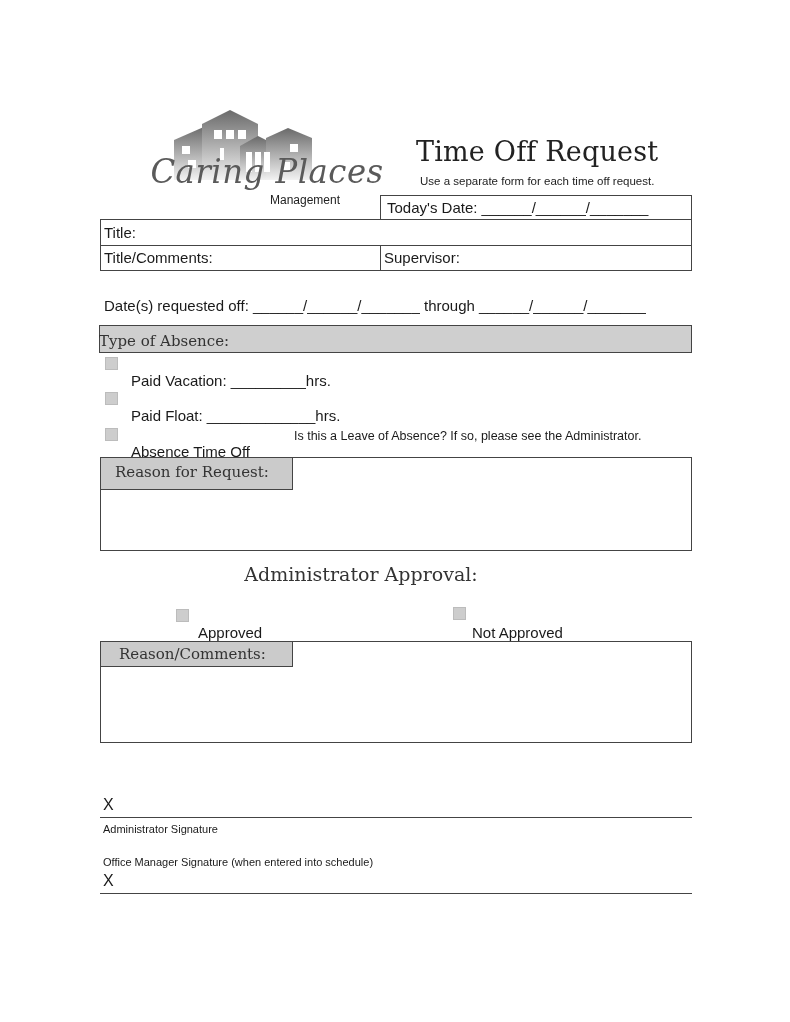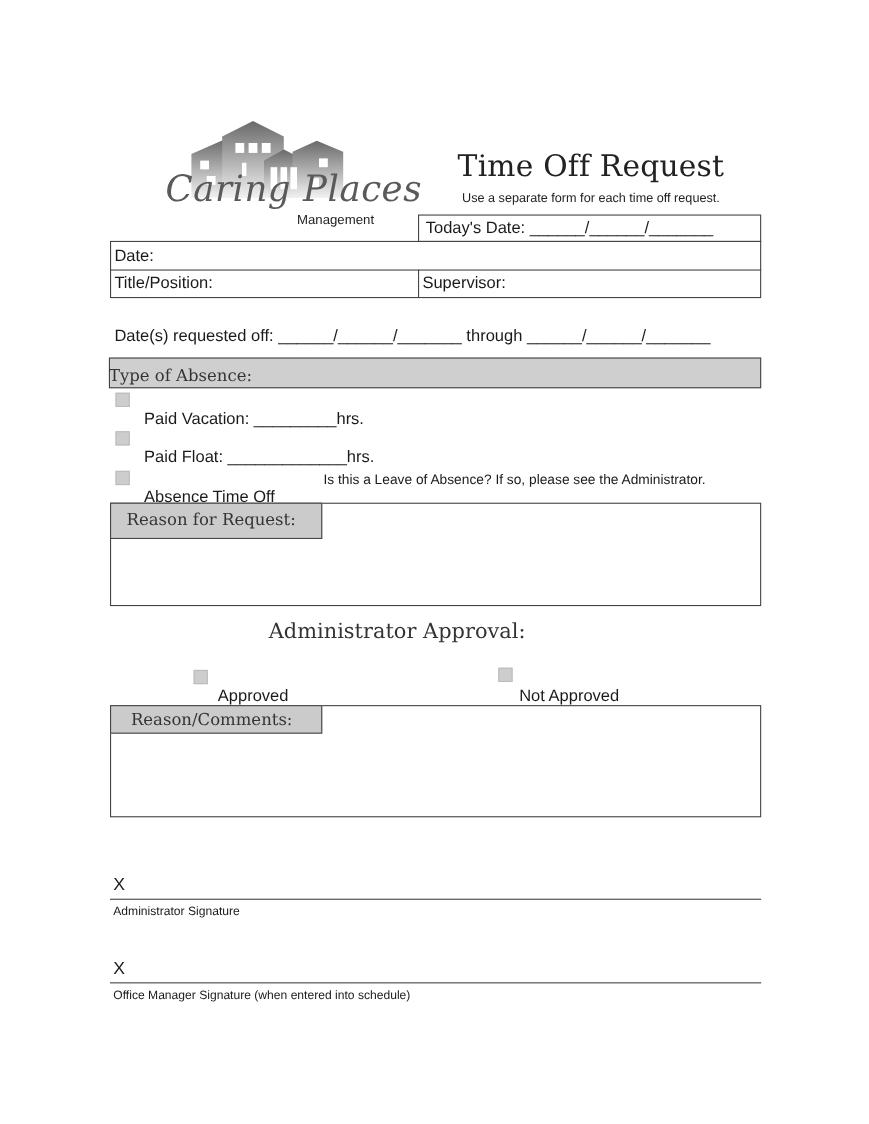--- a/index.html
+++ b/index.html
@@ -90,22 +90,22 @@
 
 <div class="abs title serif">Time Off Request</div>
 <div class="abs subtitle">Use a separate form for each time off request.</div>
 
 <div class="abs box today-box"></div>
 <div class="abs today-label">Today's Date: ______/______/_______</div>
 
 <div class="abs box info-table"></div>
 <div class="abs row-divider"></div>
 <div class="abs col-divider"></div>
-<div class="abs name-label">Date:</div>
-<div class="abs title-label">Title/Position:</div>
+<div class="abs name-label">Title:</div>
+<div class="abs title-label">Title/Comments:</div>
 <div class="abs supervisor-label">Supervisor:</div>
 
 <div class="abs dates-line">Date(s) requested off: ______/______/_______ through ______/______/_______</div>
 
 <div class="abs type-band"></div>
 <div class="abs type-band-label serif">Type of Absence:</div>
 
 <div class="abs chk" style="left:105px; top:357px;"></div>
 <div class="abs opt-label" style="left:131px; top:356px;">Paid Vacation: _________hrs.</div>
 
@@ -132,13 +132,13 @@
 <div class="abs box comments-box"></div>
 <div class="abs comments-tab"></div>
 <div class="abs comments-tab-label serif">Reason/Comments:</div>
 
 <div class="abs sig-x" style="left:103px; top:796px;">X</div>
 <div class="abs sig-line" style="top:817px;"></div>
 <div class="abs sig-label" style="top:823px;">Administrator Signature</div>
 
 <div class="abs sig-x" style="left:103px; top:872px;">X</div>
 <div class="abs sig-line" style="top:893px;"></div>
-<div class="abs sig-label" style="top:899px;text-align:center;">Office Manager Signature (when entered into schedule)</div>
+<div class="abs sig-label" style="top:856px;text-align:center;">Office Manager Signature (when entered into schedule)</div>
 
 </body></html>

